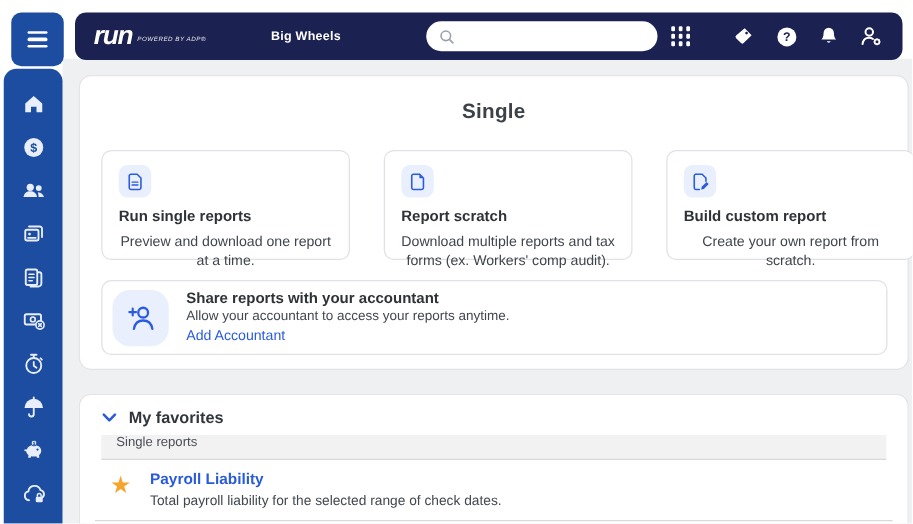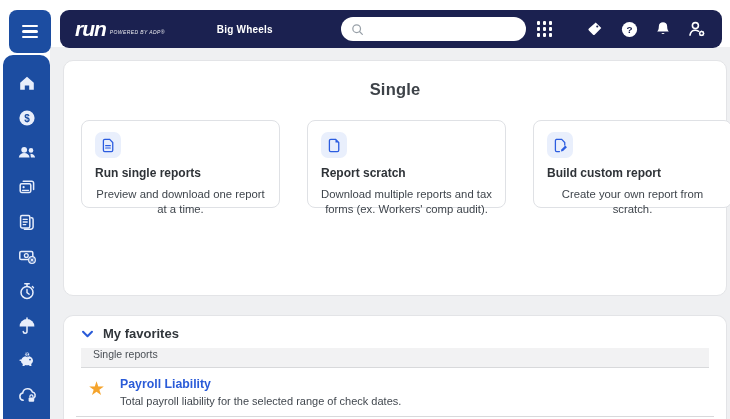--- a/index.html
+++ b/index.html
@@ -248,20 +248,34 @@
               <path d="M5.6 2.8h5.8L15 6.4v3" fill="none" stroke="#2b5ce0" stroke-width="1.5" stroke-linecap="round"></path>
               <path d="M4 4.4a1.6 1.6 0 0 1 1.6-1.6M4 4.4v11.2a1.6 1.6 0 0 0 1.6 1.6h3.2" fill="none" stroke="#2b5ce0" stroke-width="1.5" stroke-linecap="round"></path>
               <path d="M11 14.6l4.6-4.6 2 2-4.6 4.6-2.5.5z" fill="#2b5ce0"></path>
             </svg>
         </div>
         <div class="rcard-title">Build custom report</div>
         <div class="rcard-desc">Create your own report from scratch.</div>
       </div>
     </div>
 
+    <div class="share-card">
+      <div class="share-icon-box">
+        <svg width="26" height="26" viewBox="0 0 24 24">
+            <circle cx="13.4" cy="8.4" r="3.6" fill="none" stroke="#2b5ce0" stroke-width="1.7"></circle>
+            <path d="M6.6 20.4c.7-4 3.4-6.2 6.8-6.2s6.1 2.2 6.8 6.2" fill="none" stroke="#2b5ce0" stroke-width="1.7" stroke-linecap="round"></path>
+            <path d="M3.2 8h5M5.7 5.5v5" stroke="#2b5ce0" stroke-width="1.6" stroke-linecap="round"></path>
+          </svg>
+      </div>
+      <div class="share-text">
+        <div class="share-title">Share reports with your accountant</div>
+        <div class="share-desc">Allow your accountant to access your reports anytime.</div>
+        <a class="share-link">Add Accountant</a>
+      </div>
+    </div>
   </section>
 
   <section class="fav-card">
     <div class="fav-header">
       <span class="chev">
         <svg width="13" height="12" viewBox="0 0 14 12">
             <path d="M2.2 3.6 7 8.4l4.8-4.8" fill="none" stroke="#2a5bd8" stroke-width="2.2" stroke-linecap="round" stroke-linejoin="round"></path>
           </svg>
       </span>
       <span class="fav-title">My favorites</span>

